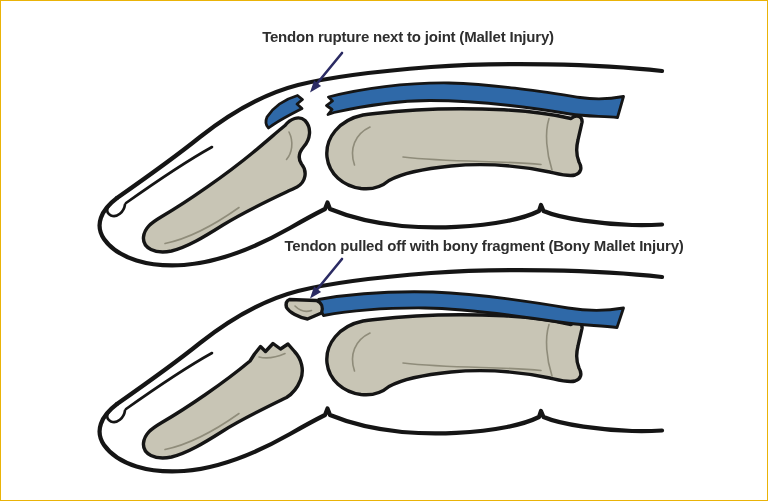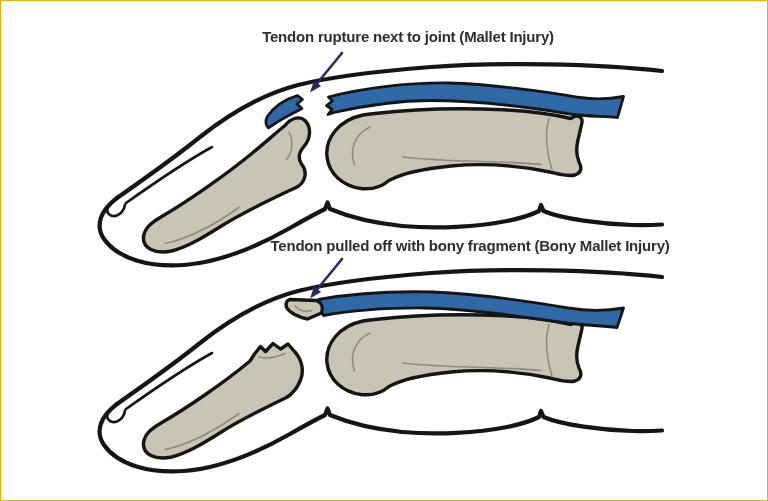--- a/index.html
+++ b/index.html
@@ -25,21 +25,21 @@
     position:absolute;
     transform:translateX(-50%);
     white-space:nowrap;
     font-size:15px;
     font-weight:600;
     letter-spacing:-0.2px;
     color:var(--text-color);
     line-height:1.15;
   }
   .label-top{left:407px;top:27px;}
-  .label-bottom{left:469px;top:236px;}
+  .label-bottom{left:483px;top:236px;}
 
   .stroke-outline{fill:none;stroke:var(--outline);stroke-width:4.2;stroke-linecap:round;stroke-linejoin:round;}
   .nail{fill:none;stroke:var(--outline);stroke-width:2.6;stroke-linecap:round;stroke-linejoin:round;}
   .bone{fill:var(--bone-fill);stroke:var(--outline);stroke-width:3.4;stroke-linejoin:round;}
   .bone-detail{fill:none;stroke:var(--bone-detail);stroke-width:1.6;stroke-linecap:round;}
   .tendon{fill:var(--tendon-fill);stroke:var(--outline);stroke-width:2.8;stroke-linejoin:round;}
   .arrow-line{fill:none;stroke:var(--arrow);stroke-width:2.6;stroke-linecap:round;}
   .arrow-head{fill:var(--arrow);stroke:none;}
 </style>
 </head>

